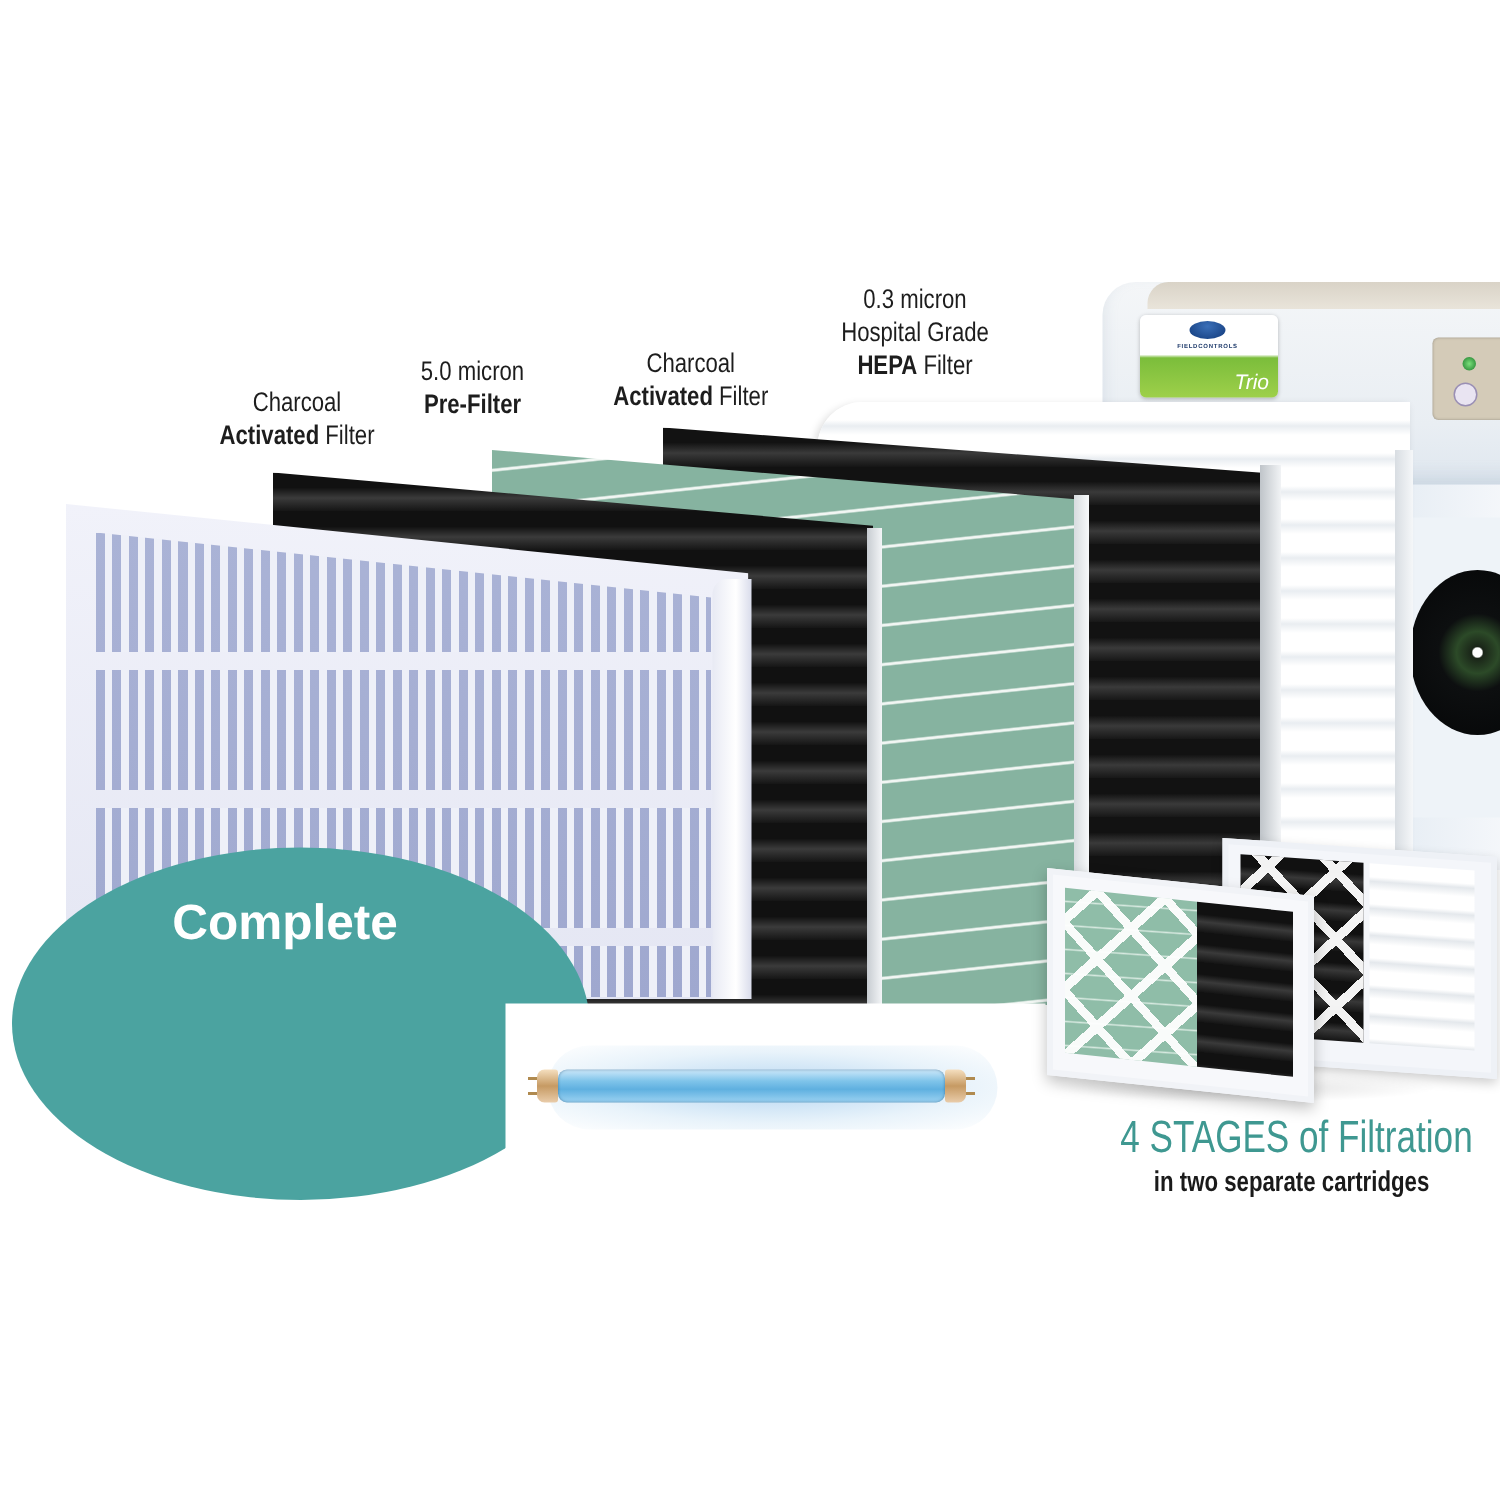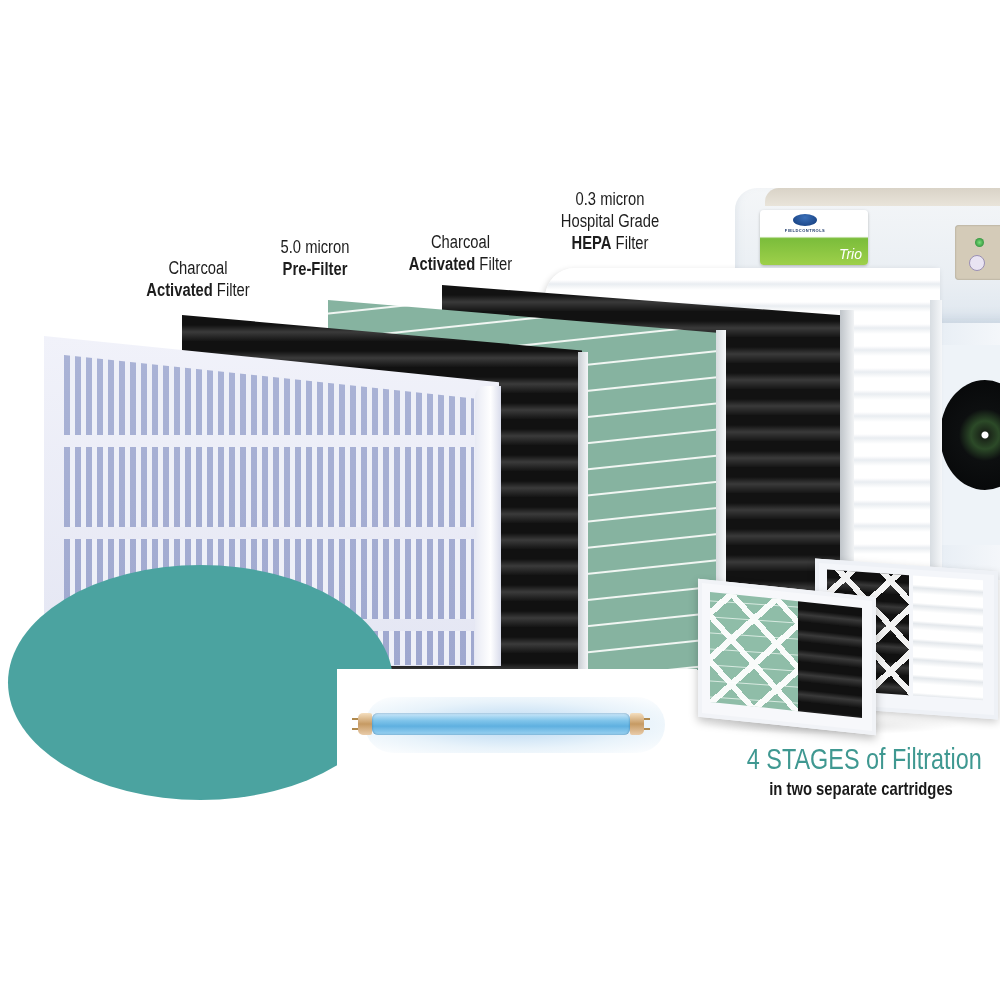--- a/index.html
+++ b/index.html
@@ -3,21 +3,21 @@
 <meta charset="utf-8">
 <style>
   html, body { margin:0; padding:0; background:#ffffff; }
   body { width:1000px; height:1000px; position:relative; overflow:hidden; font-family:"Liberation Sans", sans-serif; }
   .abs { position:absolute; }
 
   
   .unit-top { left:735px; top:188px; width:300px; height:135px; background:linear-gradient(180deg,#f4f6f8 0%,#e9eef3 70%,#dfe7ef 100%); border-radius:22px 0 0 0; box-shadow:inset 0 -6px 10px rgba(150,170,190,.25); }
   .unit-lid { left:765px; top:188px; width:240px; height:18px; background:linear-gradient(180deg,#d9d3c7,#e9e4da); border-radius:14px 0 0 0; }
   .unit-body { left:930px; top:320px; width:80px; height:260px; background:linear-gradient(90deg,#e6edf4,#f6f8fb); }
-  .logo-badge { left:760px; top:210px; width:108px; height:55px; border-radius:4px; background:linear-gradient(180deg,#ffffff 0%,#ffffff 48%,#7bbd3b 52%,#9ed04a 100%); box-shadow:0 1px 3px rgba(0,0,0,.25); overflow:hidden; }
+  .logo-badge { left:760px; top:210px; width:92px; height:55px; border-radius:4px; background:linear-gradient(180deg,#ffffff 0%,#ffffff 48%,#7bbd3b 52%,#9ed04a 100%); box-shadow:0 1px 3px rgba(0,0,0,.25); overflow:hidden; }
   .logo-oval { position:absolute; left:33px; top:4px; width:24px; height:12px; border-radius:50%; background:radial-gradient(ellipse at 50% 30%,#3a6fb8,#123a7a); }
   .logo-brand { position:absolute; left:8px; top:18px; width:74px; text-align:center; font-size:4px; letter-spacing:.5px; color:#1f3b6b; font-weight:bold; }
   .logo-model { position:absolute; right:6px; bottom:3px; font-style:italic; color:#fff; font-size:14px; font-family:"Liberation Sans", sans-serif; }
   .control-panel { left:955px; top:225px; width:50px; height:55px; background:#d4cbb8; border-radius:4px; box-shadow:inset 0 0 2px rgba(0,0,0,.3); }
   .cp-led { position:absolute; left:20px; top:13px; width:9px; height:9px; border-radius:50%; background:radial-gradient(circle,#7be07b,#1c7a2a); }
   .cp-dial { position:absolute; left:14px; top:30px; width:14px; height:14px; border-radius:50%; background:#e9e4f2; border:1px solid #9a8fb4; }
   .fan-housing { left:938px; top:345px; width:70px; height:200px; background:#eef3f8; }
   .fan { left:940px; top:380px; width:90px; height:110px; border-radius:50%; background:radial-gradient(circle at 50% 50%,#ffffff 0 3px,#1a2518 4px,#2c4a28 14px,#0d0f10 26px,#050607 100%); }
 
   
@@ -132,20 +132,21 @@
   <div><b>Activated</b><span> Filter</span></div>
 </div>
 <div class="abs label l4">
   <div>0.3 micron</div>
   <div>Hospital Grade</div>
   <div><b>HEPA</b><span> Filter</span></div>
 </div>
 
 <div class="abs oval"></div>
 <div class="abs oval-text">
+  <div>Complete</div>
 </div>
 
 <div class="abs lamp-card"></div>
 <div class="abs lamp-glow"></div>
 <div class="abs pin" style="left:352px;top:718px"></div>
 <div class="abs pin" style="left:352px;top:728px"></div>
 <div class="abs pin" style="left:644px;top:718px"></div>
 <div class="abs pin" style="left:644px;top:728px"></div>
 <div class="abs lamp-cap-l"></div>
 <div class="abs lamp-tube"></div>

